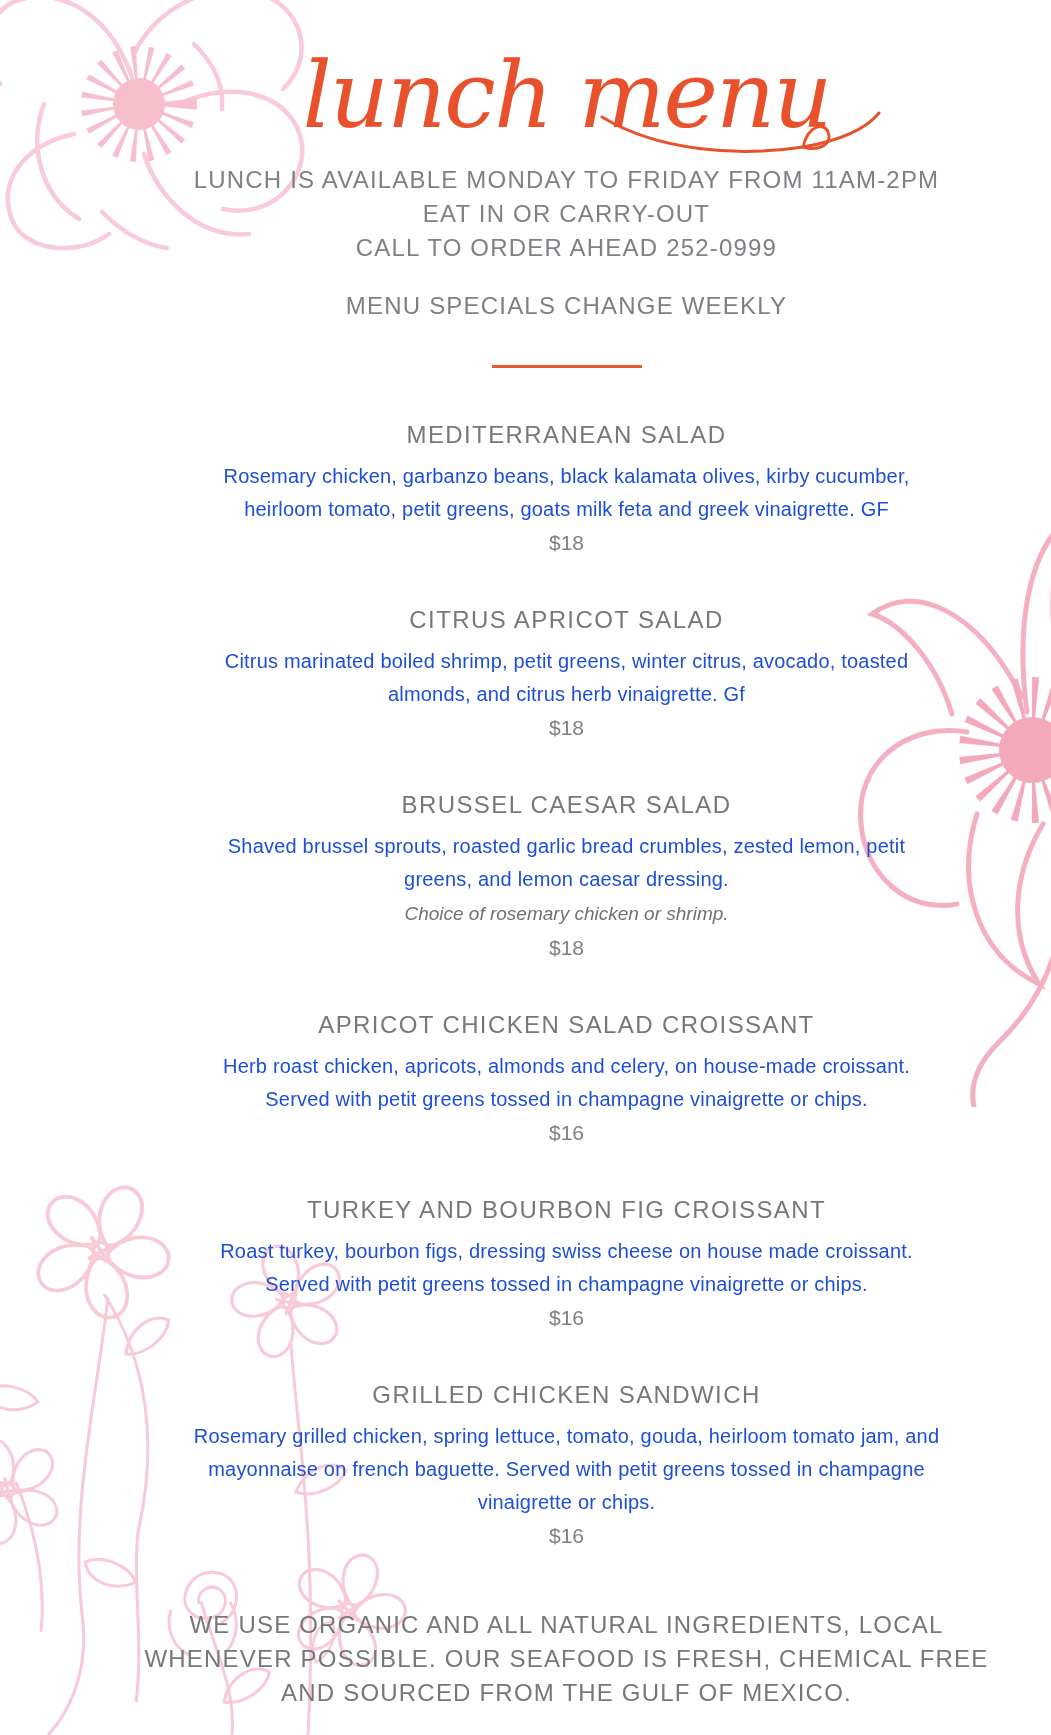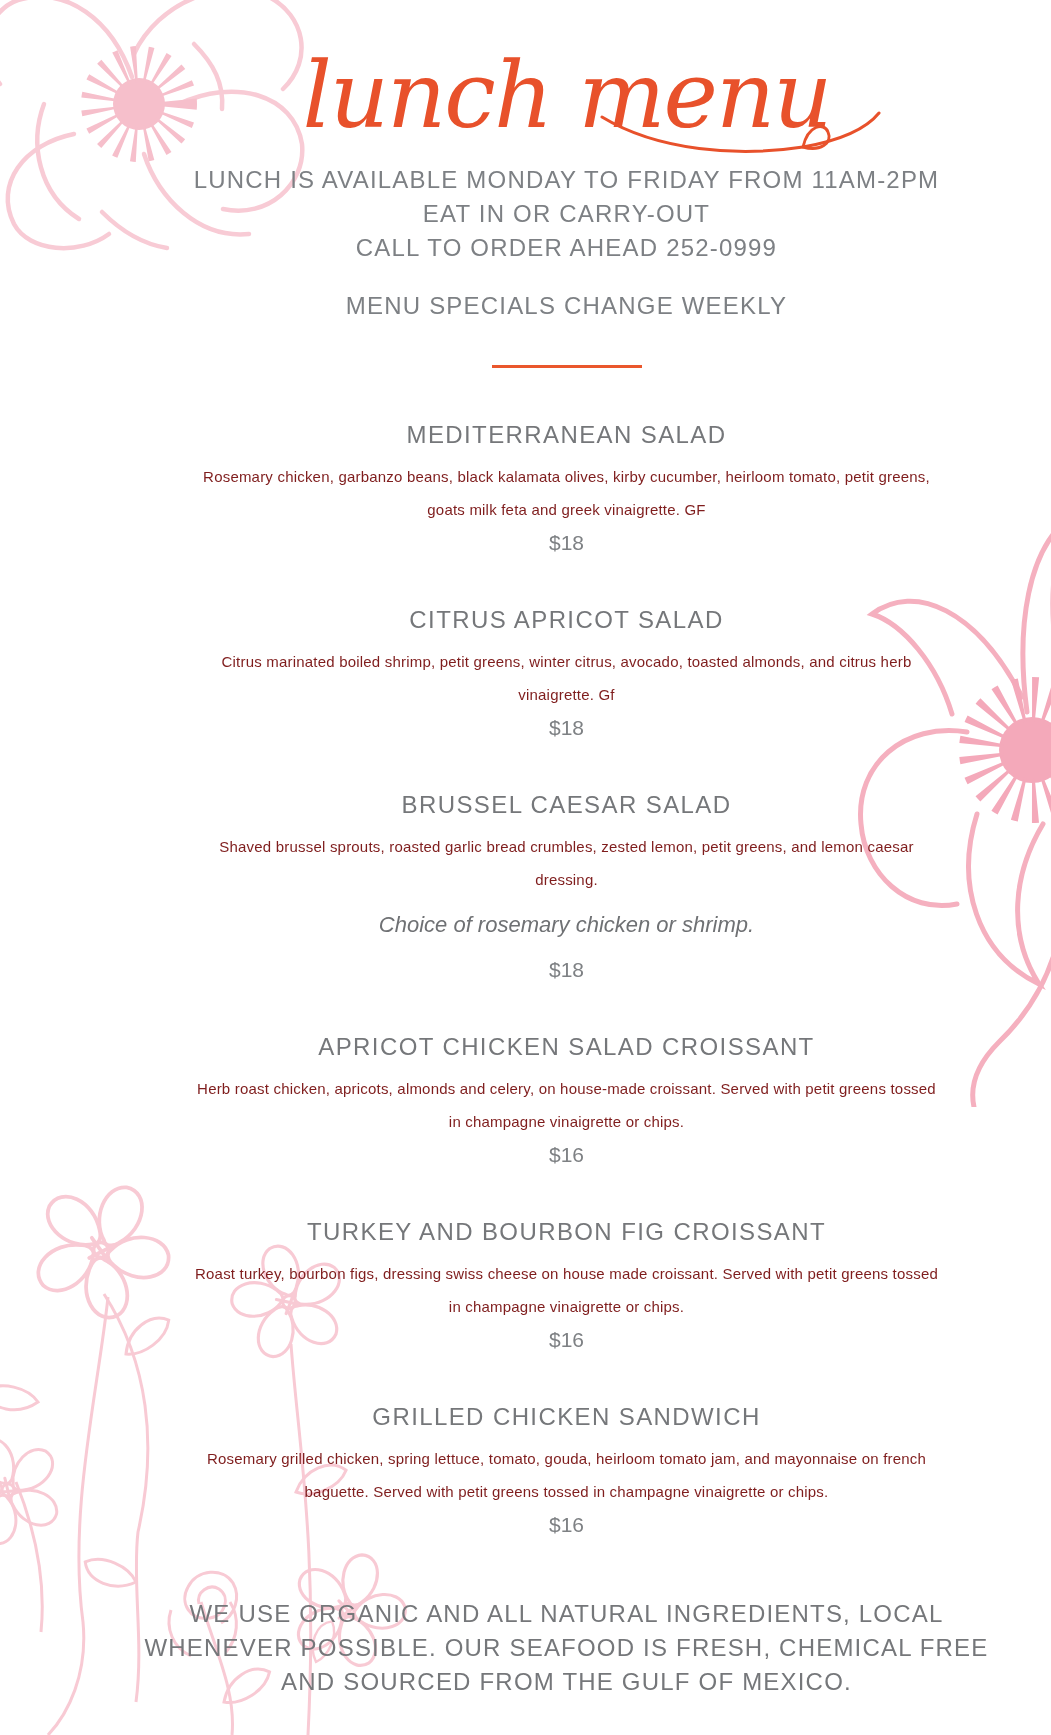--- a/index.html
+++ b/index.html
@@ -39,26 +39,26 @@
     border-top:3px solid #EA572C;
     margin:42px auto 0 auto;
   }
   .items{margin-top:50px;}
   .menu-item{margin-bottom:44px;}
   .item-name{
     font-size:24px;font-weight:400;letter-spacing:1.4px;
     color:#75777a;margin:0 0 9px 0;line-height:33px;
   }
   .item-desc{
-    font-size:15px;color:#7f1d1d;line-height:33px;
+    font-size:20px;color:#1d4ed8;line-height:33px;
     max-width:748px;margin:0 auto;letter-spacing:.2px;font-weight:300;
   }
   .item-note{
-    font-size:22px;color:#6f7174;line-height:33px;
-    font-style:italic;font-weight:400;max-width:748px;margin:12px auto;
+    font-size:19px;color:#6f7174;line-height:33px;
+    font-style:italic;font-weight:400;max-width:748px;margin:1px auto;
   }
   .item-price{font-size:21px;color:#7e8184;line-height:33px;margin:0;font-weight:300;}
   .footer-note{
     margin:56px auto 0 auto;max-width:900px;
     color:#75777a;font-size:24px;line-height:34px;
     letter-spacing:1.2px;font-weight:300;
   }
 </style>
 </head>
 <body>

